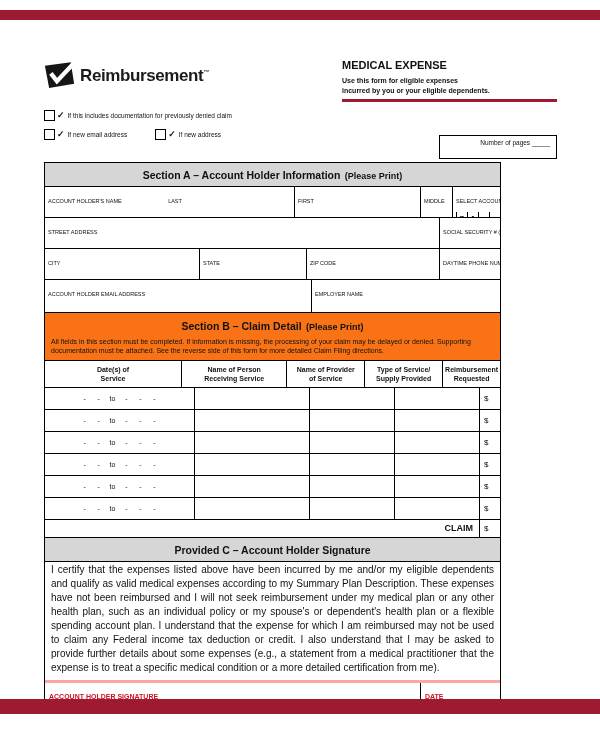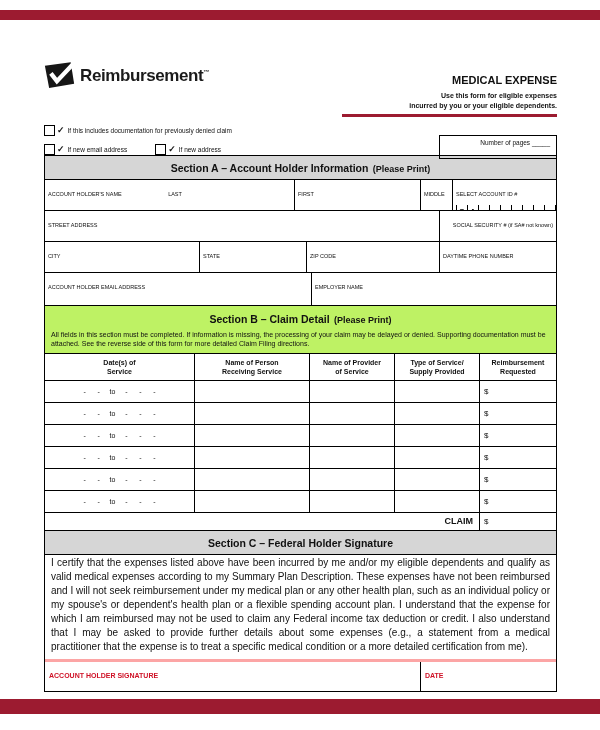--- a/index.html
+++ b/index.html
@@ -7,40 +7,40 @@
         font-family:"Liberation Sans",sans-serif;color:#111;overflow:hidden;}
   .bar-top{position:absolute;left:0;top:10px;width:600px;height:10px;background:#9c1b30;}
   .bar-bottom{position:absolute;left:0;top:699px;width:600px;height:15px;background:#9c1b30;}
   .content{position:absolute;left:44px;top:46px;width:513px;}
 
   
   .header-row{display:flex;justify-content:space-between;align-items:flex-start;}
   .logo{display:flex;align-items:center;gap:5px;margin-top:14px;height:32px;}
   .logo-name{font-weight:bold;font-size:17px;letter-spacing:-0.4px;color:#1b1b1b;}
   .logo-tm{font-size:6px;vertical-align:super;}
-  .title-block{width:215px;text-align:right;margin-top:27px;}
+  .title-block{width:215px;text-align:left;margin-top:12px;}
   .form-title div{font-size:11px;font-weight:bold;line-height:1.3;}
   .form-subtitle div{font-size:7px;font-weight:bold;line-height:1.45;}
   .form-subtitle{margin-top:4px;}
   .red-rule{height:3px;background:#9c1b30;margin-top:2px;}
 
   
   .cb-area{margin-top:8px;}
   .cb-row{display:flex;align-items:center;margin-top:8px;}
   .cb-group{display:flex;align-items:center;}
   .cb-group + .cb-group{margin-left:28px;}
   .cb-box{width:9px;height:9px;border:1px solid #000;display:inline-block;flex:none;}
   .cb-check{font-weight:bold;font-size:9px;margin:0 3px 0 2px;line-height:9px;}
   .cb-label{font-size:6.5px;}
 
   .pages-box{position:absolute;right:0;top:89px;width:118px;box-sizing:border-box;
              border:1px solid #000;padding:3px 6px 12px;text-align:right;font-size:6.5px;}
 
   
-  .form{border:1px solid #000;box-sizing:border-box;width:513px;}
+  .form{margin-top:22px;border:1px solid #000;box-sizing:border-box;width:457px;}
   .sec-hd{background:#d6d6d6;border-bottom:1px solid #000;text-align:center;padding:2px 0 3px;}
   .sec-title{font-weight:bold;font-size:10.5px;}
   .sec-note{font-weight:bold;font-size:9px;}
 
   .frow{display:flex;border-bottom:1px solid #000;}
   .fcell{border-right:1px solid #000;box-sizing:border-box;padding:2px 3px;height:30px;overflow:hidden;}
   .fcell:last-child{border-right:none;flex:1;}
   .flabel{font-size:5.5px;white-space:nowrap;display:inline-block;}
   .sub{margin-left:42px;}
   .w-name{width:250px;}  .w-first{width:126px;}  .w-middle{width:32px;}
@@ -48,21 +48,21 @@
   .w-email{width:267px;}
   .r4 .fcell{height:32px;}
   .ssn-cell{text-align:right;}
 
   .id-cells{display:flex;margin-top:5px;}
   .idc{width:10px;height:13px;border-right:1px solid #000;font-size:8px;font-weight:bold;
        text-align:center;line-height:13px;flex:none;}
   .idc:first-child{border-left:1px solid #000;}
 
   
-  .secb{background:#bef264;border-bottom:1px solid #000;padding:2px 6px 5px;}
+  .secb{background:#f97316;border-bottom:1px solid #000;padding:2px 6px 5px;}
   .secb-title{text-align:center;margin-top:1px;}
   .secb-note{font-size:7px;line-height:1.35;margin-top:3px;}
 
   .thead{display:flex;border-bottom:1px solid #000;text-align:center;}
   .th{border-right:1px solid #000;box-sizing:border-box;padding:3px 2px;display:flex;
       flex-direction:column;justify-content:center;min-height:26px;}
   .th:last-child{border-right:none;flex:1;}
   .th span{font-size:7px;font-weight:bold;line-height:1.35;display:block;}
   .w-c1{width:150px;} .w-c2{width:115px;} .w-c3{width:85px;} .w-c4{width:85px;}
 
@@ -278,21 +278,21 @@
         <div class="td w-c4"></div>
         <div class="td dollar-td">$</div>
       </div>
 
       <div class="trow-total">
         <div class="total-label">CLAIM</div>
         <div class="total-dollar">$</div>
       </div>
 
       <div class="sec-hd">
-        <span class="sec-title">Section C – Federal Holder Signature</span>
+        <span class="sec-title">Provided C – Account Holder Signature</span>
       </div>
       <div class="cert">I certify that the expenses listed above have been incurred by me and/or my eligible dependents and qualify as valid medical expenses according to my Summary Plan Description. These expenses have not been reimbursed and I will not seek reimbursement under my medical plan or any other health plan, such as an individual policy or my spouse's or dependent's health plan or a flexible spending account plan. I understand that the expense for which I am reimbursed may not be used to claim any Federal income tax deduction or credit. I also understand that I may be asked to provide further details about some expenses (e.g., a statement from a medical practitioner that the expense is to treat a specific medical condition or a more detailed certification from me).</div>
       <div class="sig-row">
         <div class="sig-cell">
           <span class="red-label">ACCOUNT HOLDER SIGNATURE</span>
         </div>
         <div class="date-cell">
           <span class="red-label">DATE</span>
         </div>
       </div>

